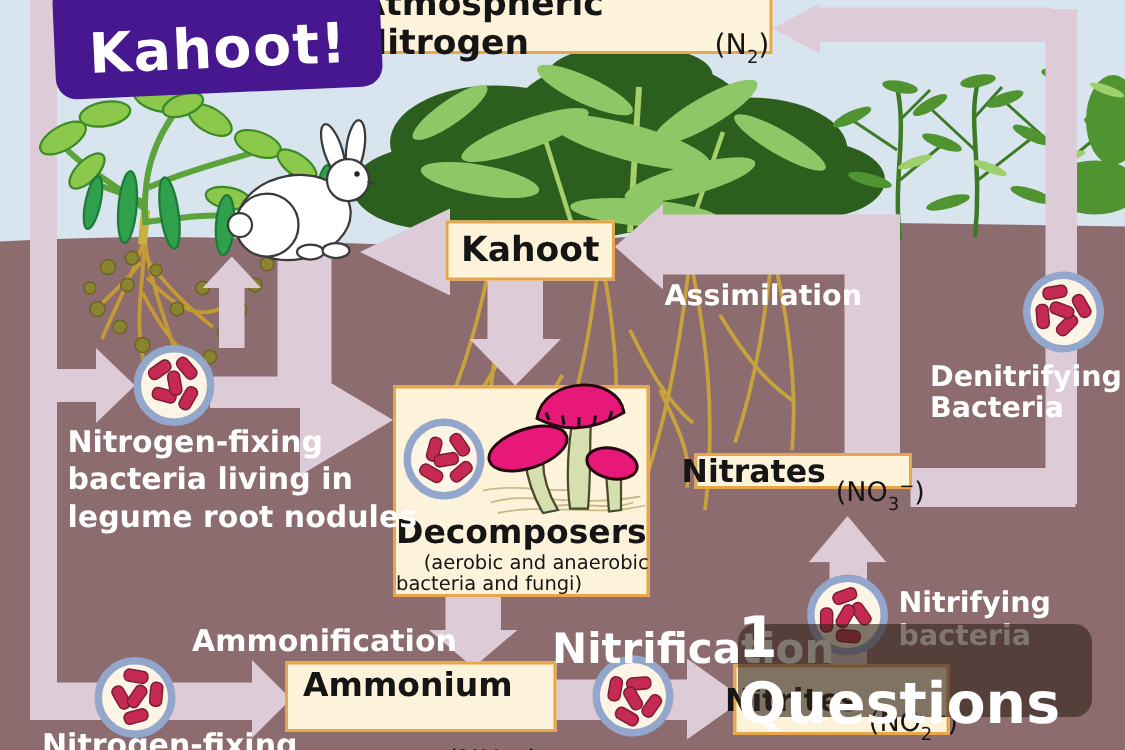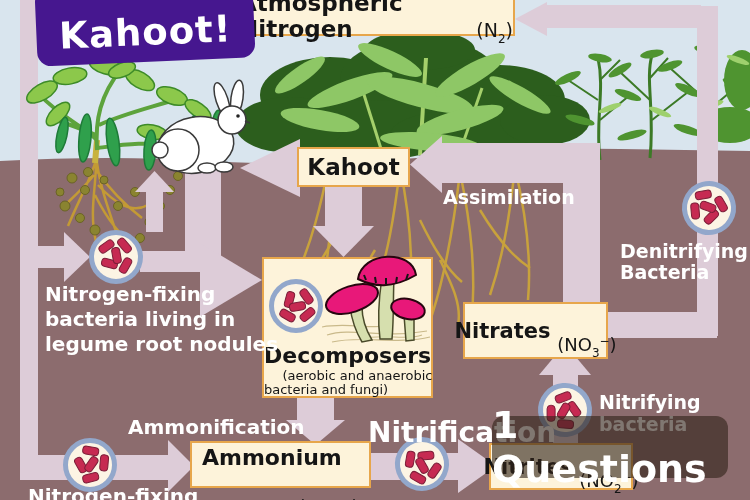--- a/index.html
+++ b/index.html
@@ -262,21 +262,21 @@
     <path d="M60,30 C57,50 55,70 58,92 L70,92 C72,70 71,50 72,32 Z" fill="#d6dfae" stroke="#4a4a2a" stroke-width="1.5"></path>
     <path d="M38,31 Q66,45 92,28 Q66,38 38,31 Z" fill="#141414"></path>
     <path d="M36,32 C40,4 90,2 94,28 C70,42 52,40 36,32 Z" fill="#e81879" stroke="#26060f" stroke-width="2"></path>
     <path d="M44,33 L42,28 M54,36 L53,30 M64,37 L64,31 M74,36 L75,30 M84,33 L86,27" stroke="#141414" stroke-width="2"></path>
     <path d="M28,60 C30,75 34,85 40,95 L50,93 C44,83 40,72 40,60 Z" fill="#d6dfae" stroke="#4a4a2a" stroke-width="1.5"></path>
     <ellipse cx="30" cy="52" rx="27" ry="13" fill="#e81879" stroke="#26060f" stroke-width="2" transform="rotate(-18 30 52)"></ellipse>
     <path d="M82,68 L84,94 L92,93 L92,66 Z" fill="#d6dfae" stroke="#4a4a2a" stroke-width="1.5"></path>
     <ellipse cx="86" cy="62" rx="17" ry="10" fill="#e81879" stroke="#26060f" stroke-width="2" transform="rotate(12 86 62)"></ellipse>
   </svg>
 
-  <div class="nbox" style="left:463px;top:302px;width:145px;height:57px;font-size:21px">
+  <div class="nbox" style="left:463px;top:302px;width:145px;height:24px;font-size:21px">
     <span class="t">Nitrates</span>&nbsp;<span class="formula" style="font-size:18px"><span>(NO</span><span class="fsub">3</span><span class="fsup">−</span><span>)</span></span>
   </div>
 
   <div class="nbox" style="left:190px;top:441px;width:181px;height:47px">
     <div style="position:absolute;left:10px;top:2px;font-weight:bold;font-size:22px">Ammonium</div>
     <div class="formula" style="position:absolute;right:10px;top:21px;font-size:19px"><span>(NH</span><span class="fsub">4</span><span class="fsup">+</span><span>)</span></div>
   </div>
 
   <div class="nbox" style="left:489px;top:443px;width:144px;height:47px;font-size:21px">
     <span class="t">Nitrites</span>&nbsp;<span class="formula" style="font-size:18px"><span>(NO</span><span class="fsub">2</span><span class="fsup">−</span><span>)</span></span>

